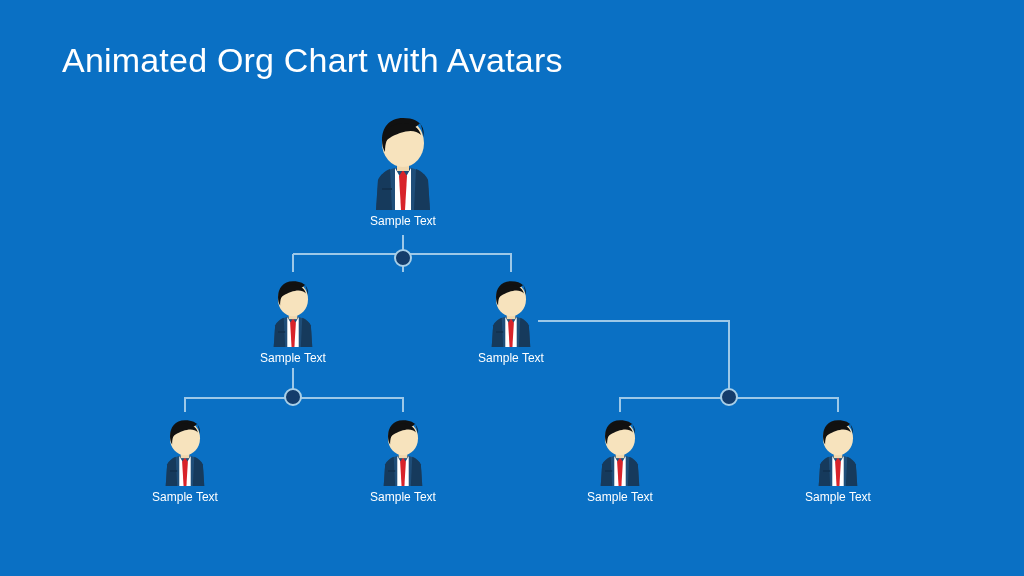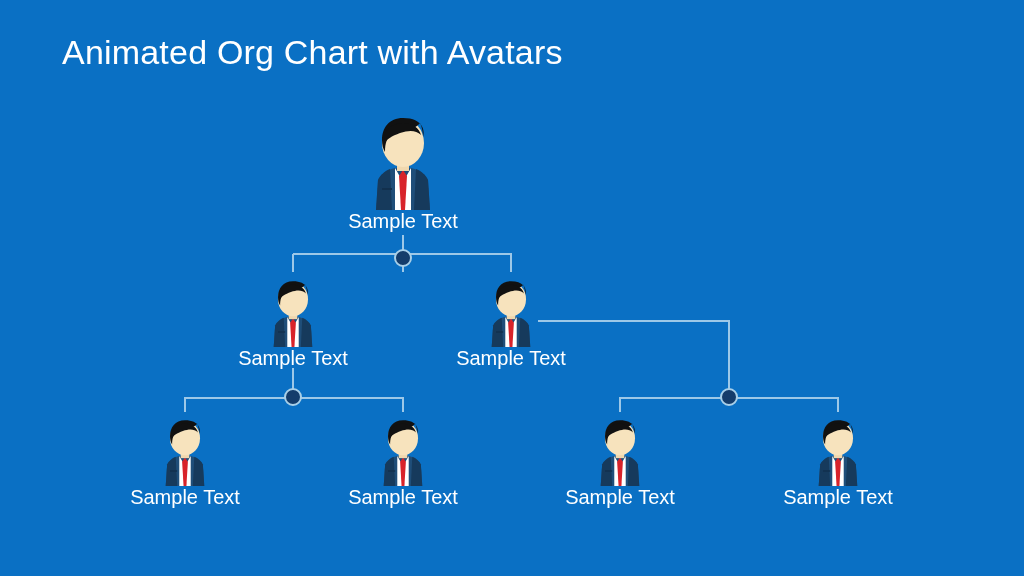--- a/index.html
+++ b/index.html
@@ -15,41 +15,41 @@
   }
   .slide {
     position: relative;
     width: 1024px;
     height: 576px;
     background: #0a70c4;
   }
   .slide-title {
     position: absolute;
     left: 62px;
-    top: 33px;
+    top: 41px;
     font-size: 34px;
     font-weight: normal;
     color: #ffffff;
     letter-spacing: 0.2px;
     white-space: nowrap;
   }
   .org-svg {
     position: absolute;
     left: 0;
     top: 0;
     width: 1024px;
     height: 576px;
   }
   .node {
     position: absolute;
     text-align: center;
   }
   .node-label {
     color: #ffffff;
-    font-size: 20px;
+    font-size: 12px;
     line-height: 18px;
     white-space: nowrap;
     margin-top: 2px;
   }
   .avatar {
     display: block;
     margin: 0 auto;
   }
   
   .level-1 { width: 200px; }

